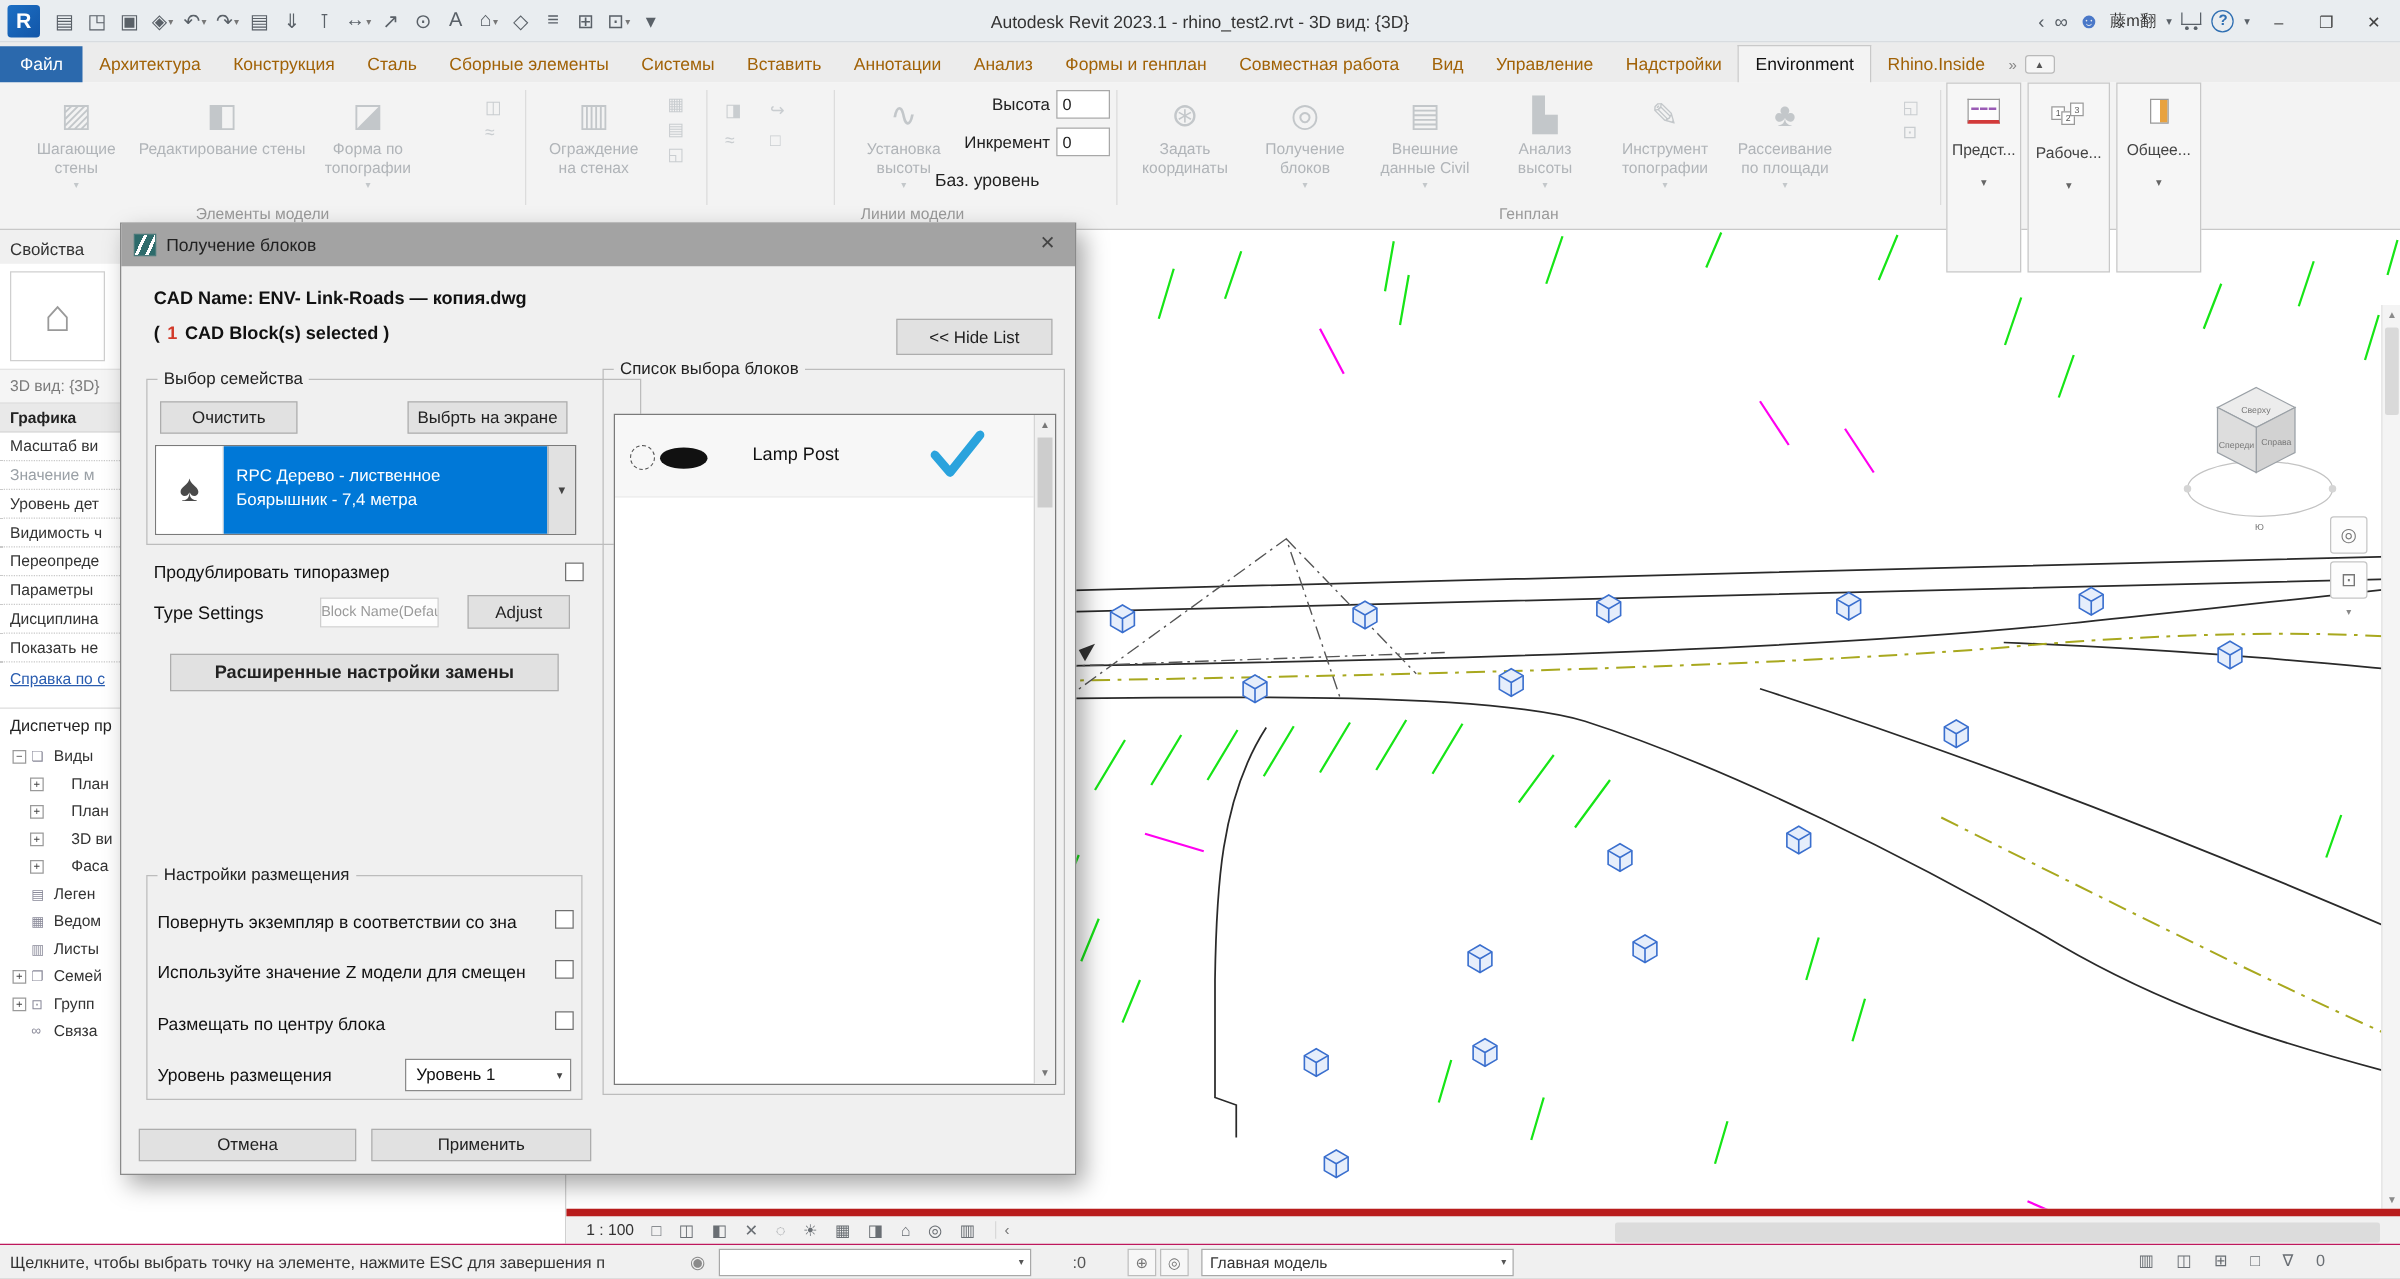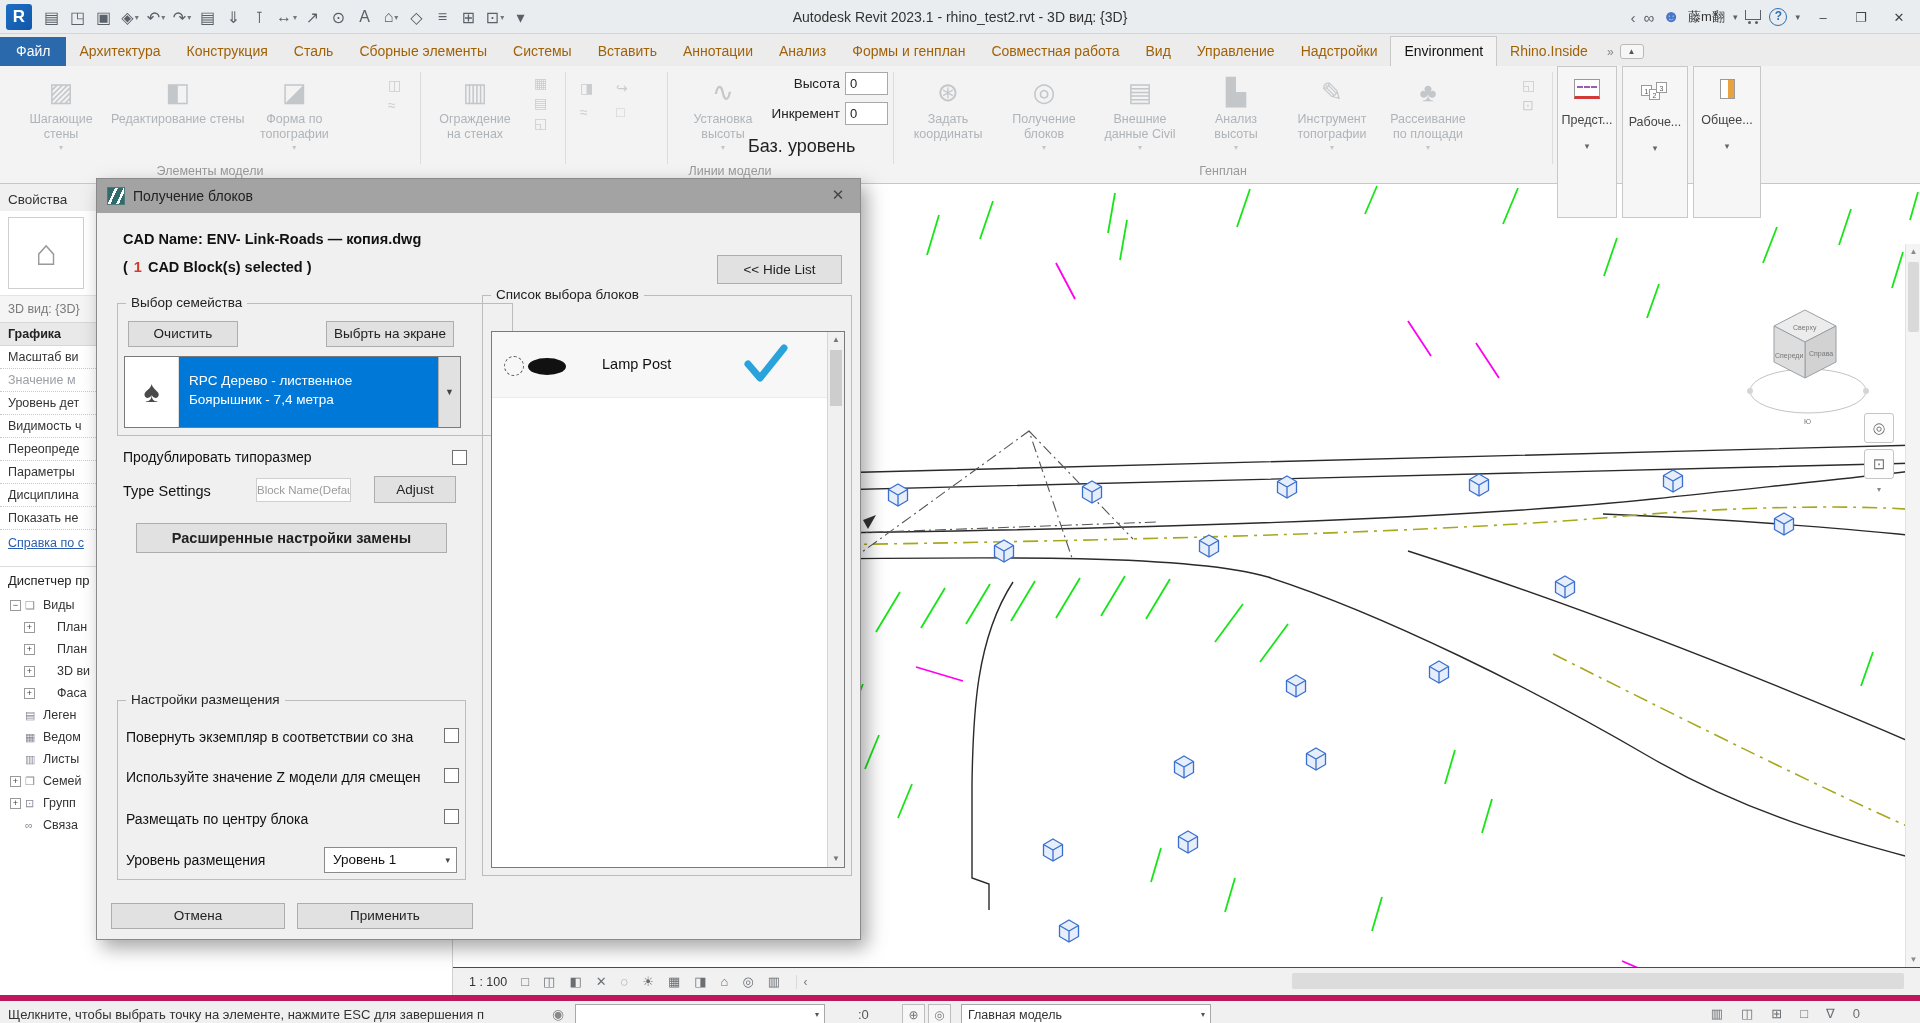--- a/index.html
+++ b/index.html
@@ -40,21 +40,21 @@
   .bigbtn .ic{font-size:26px;color:#c3c7ca;height:40px;line-height:40px;}
   .bigbtn .l{font-size:12.5px;line-height:15px;color:var(--disabled);white-space:nowrap;}
   .bigbtn .darr{font-size:8px;color:#c3c7ca;margin-top:1px;}
   .ministack{position:absolute;display:flex;flex-direction:column;gap:6px;}
   .ministack .mi{font-size:14px;color:#c9cdd0;line-height:14px;}
   .minigrid{position:absolute;display:grid;grid-template-columns:26px 26px;gap:8px 10px;}
   .minigrid .mi{font-size:14px;color:#c9cdd0;}
   .rfield{position:absolute;display:flex;align-items:center;}
   .rfield label{font-size:13.5px;color:#222;margin-right:5px;}
   .rfield input{width:43px;height:23px;border:1px solid #a8a8a8;font-size:13px;padding:1px 4px;background:#fff;color:#222;}
-  #baselevel{position:absolute;font-size:18px;color:#222;}
+  #baselevel{position:absolute;font-size:14px;color:#222;}
 
   .rpanel{position:absolute;top:0;height:152px;background:#f6f6f6;border:1px solid #c8c8c8;display:flex;flex-direction:column;align-items:center;padding-top:12px;z-index:10;}
   .rpanel .plbl{font-size:12.5px;color:#444;margin-top:14px;white-space:nowrap;}
   .rpanel .pdarr{font-size:9px;color:#666;margin-top:14px;}
   .ic-predst{width:26px;height:20px;border:1.5px solid #9a9a9a;border-bottom:3px solid #d23a3a;position:relative;background:#fdfdfd;}
   .ic-predst:after{content:"";position:absolute;left:2px;top:6px;width:20px;height:0;border-top:2px dashed #9a5bb5;}
   .ic-tags{position:relative;width:28px;height:22px;}
   .ic-tags i{position:absolute;width:11px;height:11px;border:1.2px solid #9a9a9a;background:#fff;font-style:normal;font-size:7px;text-align:center;line-height:11px;color:#555;}
   .ic-door{width:15px;height:20px;border:1.5px solid #9a9a9a;background:linear-gradient(90deg,#fff 55%,#e8a23f 55%);}
 
@@ -87,21 +87,21 @@
   .cube-f{fill:var(--marker-fill);stroke:var(--marker);stroke-width:1.3;}
   .cube-l{fill:none;stroke:var(--marker);stroke-width:1.3;}
   .vc-face{stroke:#9aa0a6;stroke-width:1;}
   .vc-txt{font-size:7px;fill:#777;}
   #navbar{position:absolute;right:24px;top:229px;width:34px;display:flex;flex-direction:column;align-items:center;gap:6px;z-index:3;}
   #navbar .nbtn{width:30px;height:30px;background:#fdfdfd;border:1px solid #c5c5c5;border-radius:3px;color:#777;font-size:15px;display:flex;align-items:center;justify-content:center;}
   #navbar .narr{font-size:8px;color:#888;}
   #vscroll{position:absolute;right:0;top:60px;bottom:28px;width:15px;background:#f4f4f4;border-left:1px solid #e2e2e2;}
   #vscroll .sarr{position:absolute;left:0;width:15px;height:15px;font-size:8px;color:#8a8a8a;text-align:center;line-height:15px;}
   #vscroll .thumb{position:absolute;left:2px;top:18px;width:11px;height:70px;background:#d9d9d9;border-radius:2px;}
-  #viewstrip{position:absolute;left:0;right:0;bottom:0;height:28px;background:#f1f1f1;border-top:1px solid #b91c1c;display:flex;align-items:center;z-index:2;}
+  #viewstrip{position:absolute;left:0;right:0;bottom:0;height:28px;background:#f1f1f1;border-top:6px solid #b91c1c;display:flex;align-items:center;z-index:2;}
   #scale-lbl{font-size:12.5px;color:#333;margin:0 14px 0 16px;white-space:nowrap;}
   .vicons{display:flex;gap:14px;margin-right:16px;}
   .vicons .vi{font-size:13px;color:#6a6f74;}
   #hleft{width:18px;text-align:center;color:#777;font-size:12px;border-left:1px solid #d9d9d9;}
   #htrack{position:relative;flex:1;height:100%;}
   #hthumb{position:absolute;left:478px;right:16px;top:5px;height:16px;background:#dcdcdc;border-radius:2px;}
 
   
   #dialog{position:absolute;left:96px;top:178px;width:765px;height:762px;background:#f0f0f0;border:1px solid #8a8a8a;box-shadow:6px 8px 18px rgba(0,0,0,.35);z-index:50;}
   #dlg-title{position:absolute;left:0;top:0;right:0;height:34px;background:#a3a3a3;display:flex;align-items:center;}
@@ -142,21 +142,21 @@
   #blocklist{position:absolute;left:8px;top:35px;width:354px;height:537px;background:#fff;border:1px solid #7a7a7a;}
   #blocklist .lsb{position:absolute;right:0;top:0;bottom:0;width:17px;background:#f0f0f0;border-left:1px solid #d5d5d5;}
   #blocklist .lsb .a{position:absolute;left:0;width:16px;height:16px;text-align:center;font-size:8px;color:#777;line-height:16px;}
   #blocklist .lsb .th{position:absolute;left:2px;top:18px;width:12px;height:56px;background:#cdcdcd;}
   .blockrow{position:absolute;left:0;top:0;right:17px;height:66px;background:#f7f7f7;border-bottom:1px solid #ececec;}
   .blockrow .dcirc{position:absolute;left:12px;top:24px;width:20px;height:20px;border:1.4px dashed #555;border-radius:50%;}
   .blockrow .bell{position:absolute;left:36px;top:26px;width:38px;height:17px;background:#111;border-radius:50%;}
   .blockrow .bl{position:absolute;left:110px;top:24px;font-size:14.5px;color:#111;}
 
   
-  #statusbar{position:absolute;left:0;bottom:0;width:1920px;height:28px;background:#f0f0f0;border-top:6px solid #be185d;z-index:60;font-size:13px;color:#333;}
+  #statusbar{position:absolute;left:0;bottom:0;width:1920px;height:28px;background:#f0f0f0;border-top:1px solid #be185d;z-index:60;font-size:13px;color:#333;}
   #sb-prompt{position:absolute;left:8px;top:6px;white-space:nowrap;}
   #sb-worker{position:absolute;left:552px;top:5px;color:#8a8a8a;font-size:14px;}
   .sb-combo{position:absolute;top:3px;height:22px;background:#fff;border:1px solid #a8a8a8;font-size:12.5px;color:#333;line-height:20px;padding-left:6px;}
   .sb-combo .da{position:absolute;right:5px;top:0;font-size:8px;color:#555;line-height:20px;}
   #sb-c1{left:575px;width:250px;}
   #sb-c2{left:961px;width:250px;}
   #sb-count{position:absolute;left:858px;top:6px;color:#555;}
   .sb-tg{position:absolute;top:3px;width:23px;height:22px;border:1px solid #bdbdbd;background:#f7f7f7;color:#777;text-align:center;line-height:20px;font-size:12px;}
   #sb-right{position:absolute;right:60px;top:5px;display:flex;gap:18px;color:#6a6f74;font-size:13px;align-items:center;}
 </style>

